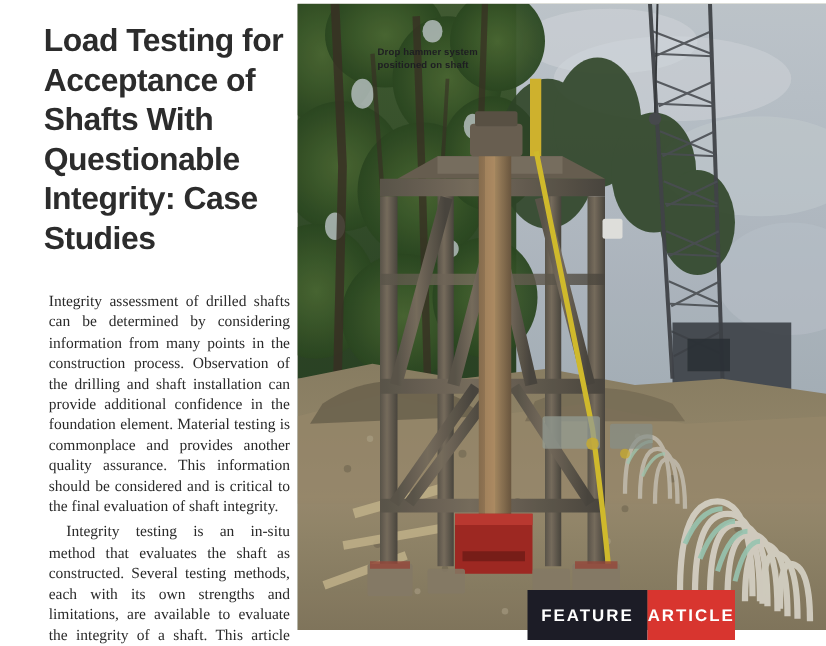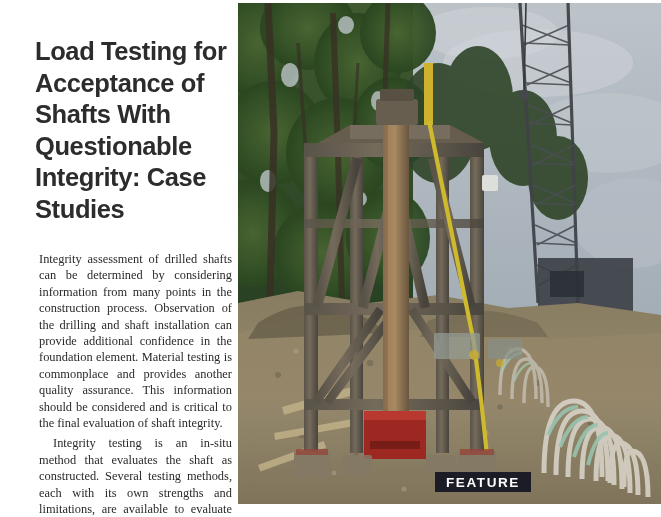--- a/index.html
+++ b/index.html
@@ -27,21 +27,21 @@
   .text-column {
     position: absolute;
     left: 35px;
     top: 0;
     width: 193px;
     height: 517px;
   }
 
   .headline {
     margin: 0;
-    padding-top: 36px;
+    padding-top: 18px;
     font-family: "Liberation Sans", "DejaVu Sans", sans-serif;
     font-weight: bold;
     font-size: 25.5px;
     line-height: 31.5px;
     letter-spacing: -0.4px;
     color: #2c2c2c;
     width: 196px;
   }
 
   .body-copy {
@@ -90,24 +90,24 @@
     font-weight: bold;
     font-size: 7.6px;
     line-height: 10.4px;
     color: #1e1e22;
     letter-spacing: 0.15px;
   }
 
   
   .badge {
     position: absolute;
-    left: 435px;
+    left: 422px;
     top: 472px;
     display: flex;
-    height: 20px;
+    height: 40px;
   }
   .badge-seg {
     display: flex;
     align-items: center;
     justify-content: center;
     font-family: "Liberation Sans", "DejaVu Sans", sans-serif;
     font-weight: bold;
     font-size: 13.5px;
     letter-spacing: 1.6px;
     color: #ffffff;
@@ -364,18 +364,20 @@
 
       <rect x="196" y="330" width="46" height="26" rx="2" fill="#9aa39a" opacity="0.75"></rect>
       <rect x="250" y="336" width="34" height="20" rx="2" fill="#8d968e" opacity="0.7"></rect>
       <circle cx="236" cy="352" r="5" fill="#d4b52e" opacity="0.8"></circle>
       <circle cx="262" cy="360" r="4" fill="#d4b52e" opacity="0.7"></circle>
 
       <rect x="0" y="0" width="423" height="501" fill="#000" opacity="0.045"></rect>
     </svg>
   </div>
 
+  <div class="photo-caption">Drop hammer system positioned on shaft</div>
 
   <div class="badge">
     <div class="badge-seg badge-feature">FEATURE</div>
+    <div class="badge-seg badge-article">ARTICLE</div>
   </div>
 
 </div>
 
 </body></html>

